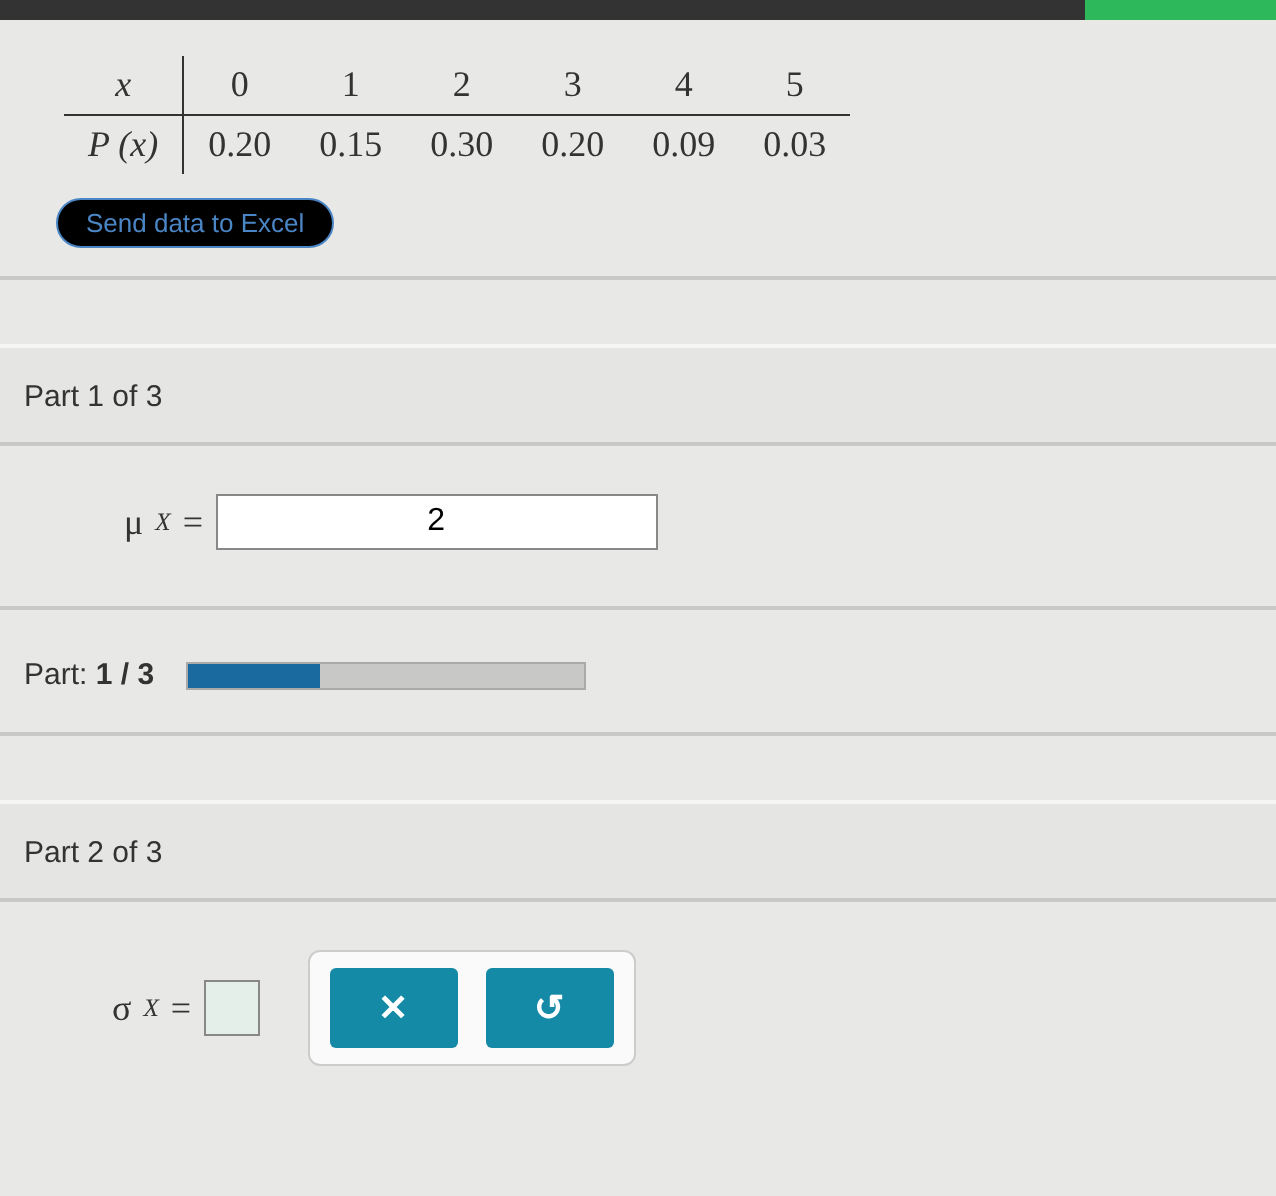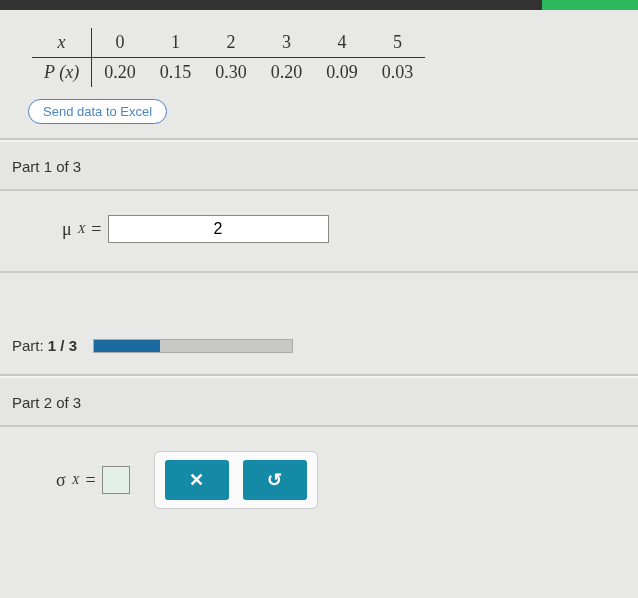--- a/index.html
+++ b/index.html
@@ -40,29 +40,30 @@
     .data-table th:first-child, .data-table td:first-child { border-right: 1.5px solid #333; font-style: italic; }
     .data-table td:first-child { font-style: normal; margin-top: 40px; }
     .send-btn {
       display: inline-block;
       border: 1.5px solid #4a86c5;
       border-radius: 14px;
       padding: 4px 14px;
       color: #4a86c5;
       font-size: 13px;
       cursor: pointer;
-      background: #ffffff;
+      background: #000000;
       margin-left: 10px;
     }
     .part-header {
       font-size: 15px;
       padding: 16px 18px 14px 12px;
       background: #e5e5e3;
       border-bottom: 2px solid #c8c8c6;
       border-top: 2px solid #f5f5f3;
+      margin-top: 32px;
     }
     .problem-text {
       font-size: 15px;
       font-family: Arial, sans-serif;
       padding: 18px 12px 6px 8px;
       line-height: 1.5;
     }
     .math-var {
       font-family: 'Times New Roman', serif;
       font-style: italic;
@@ -92,21 +93,20 @@
       background: #e4efe9;
       border: 1.5px solid #888;
       width: 28px; height: 28px;
     }
     .progress-section {
       padding: 24px 14px 20px 12px;
       display: flex;
       align-items: center;
       gap: 16px;
       border-bottom: 2px solid #c8c8c6;
-      margin-top: 40px;
     }
     .progress-label { font-size: 15px; }
     .progress-bar {
       width: 200px; height: 14px;
       background: #c8c8c6;
       border: 1px solid #aaa;
       position: relative;
     }
     .progress-fill {
       position: absolute; left: 0; top: 0; bottom: 0;

